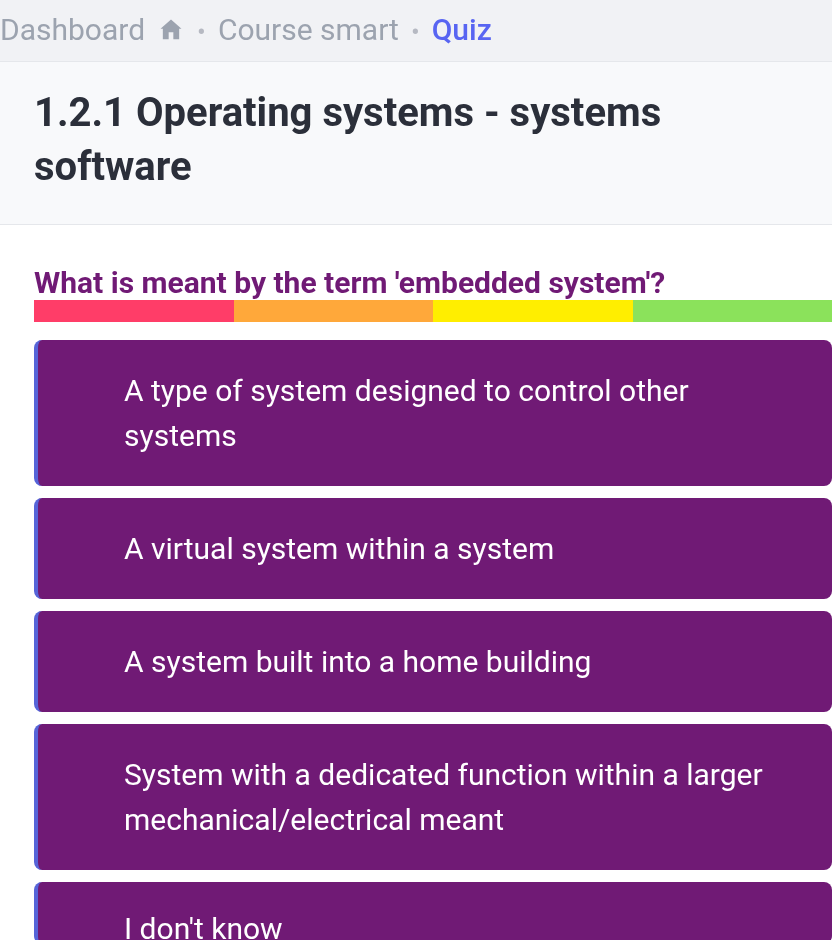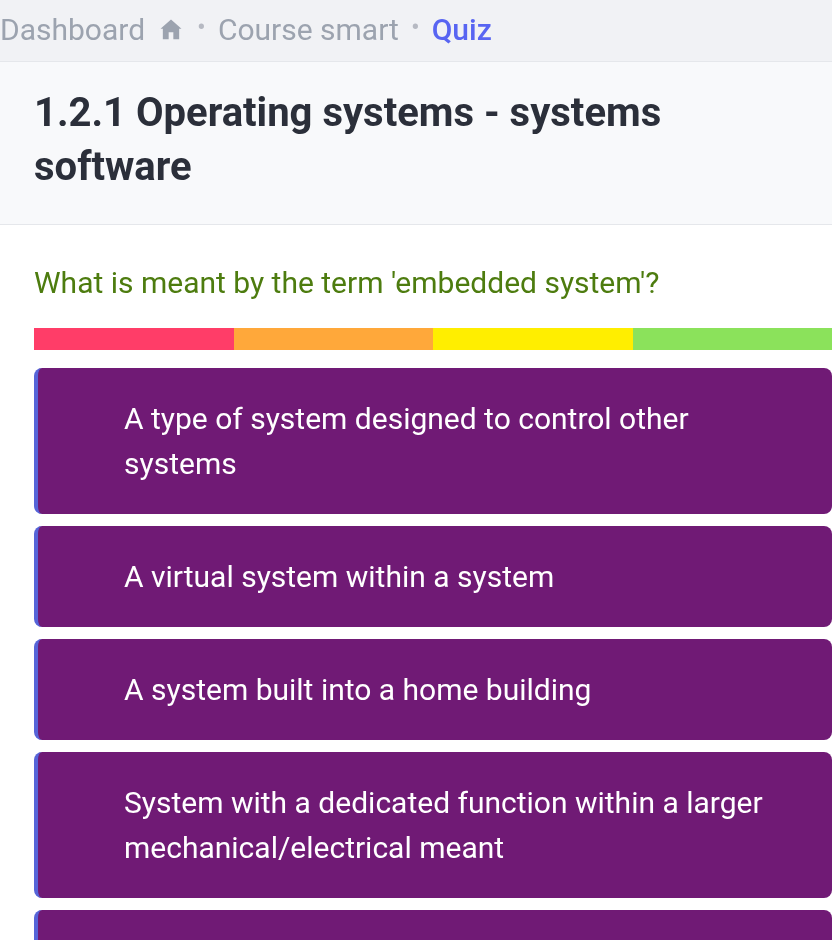--- a/index.html
+++ b/index.html
@@ -10,21 +10,21 @@
     color: #111;
   }
 
   .breadcrumb-bar {
     background: #f1f2f5;
     padding: 12px 0 14px 0;
     font-size: 30px;
     color: #9ca3af;
     border-bottom: 1px solid #e5e7eb;
     display: flex;
-    align-items: flex-start;
+    align-items: flex-end;
     gap: 12px;
   }
   .breadcrumb-bar .crumb {
     color: #9ca3af;
     display: inline-flex;
     align-items: center;
     gap: 12px;
     cursor: pointer;
   }
   .breadcrumb-bar .crumb.active {
@@ -52,23 +52,22 @@
     font-weight: 700;
     color: #2b2f3a;
     line-height: 1.35;
   }
 
   .content {
     padding: 40px 0 0 34px;
   }
   .question {
     font-size: 30px;
-    color: #4d7c0f;
-    font-weight: 400;
-    margin-bottom: 28px;
+    color: #701a75;
+    font-weight: 700;
   }
 
   .progress-strip {
     display: flex;
     height: 22px;
     width: 100%;
     margin-bottom: 18px;
   }
   .progress-strip .seg { flex: 1; }
 

